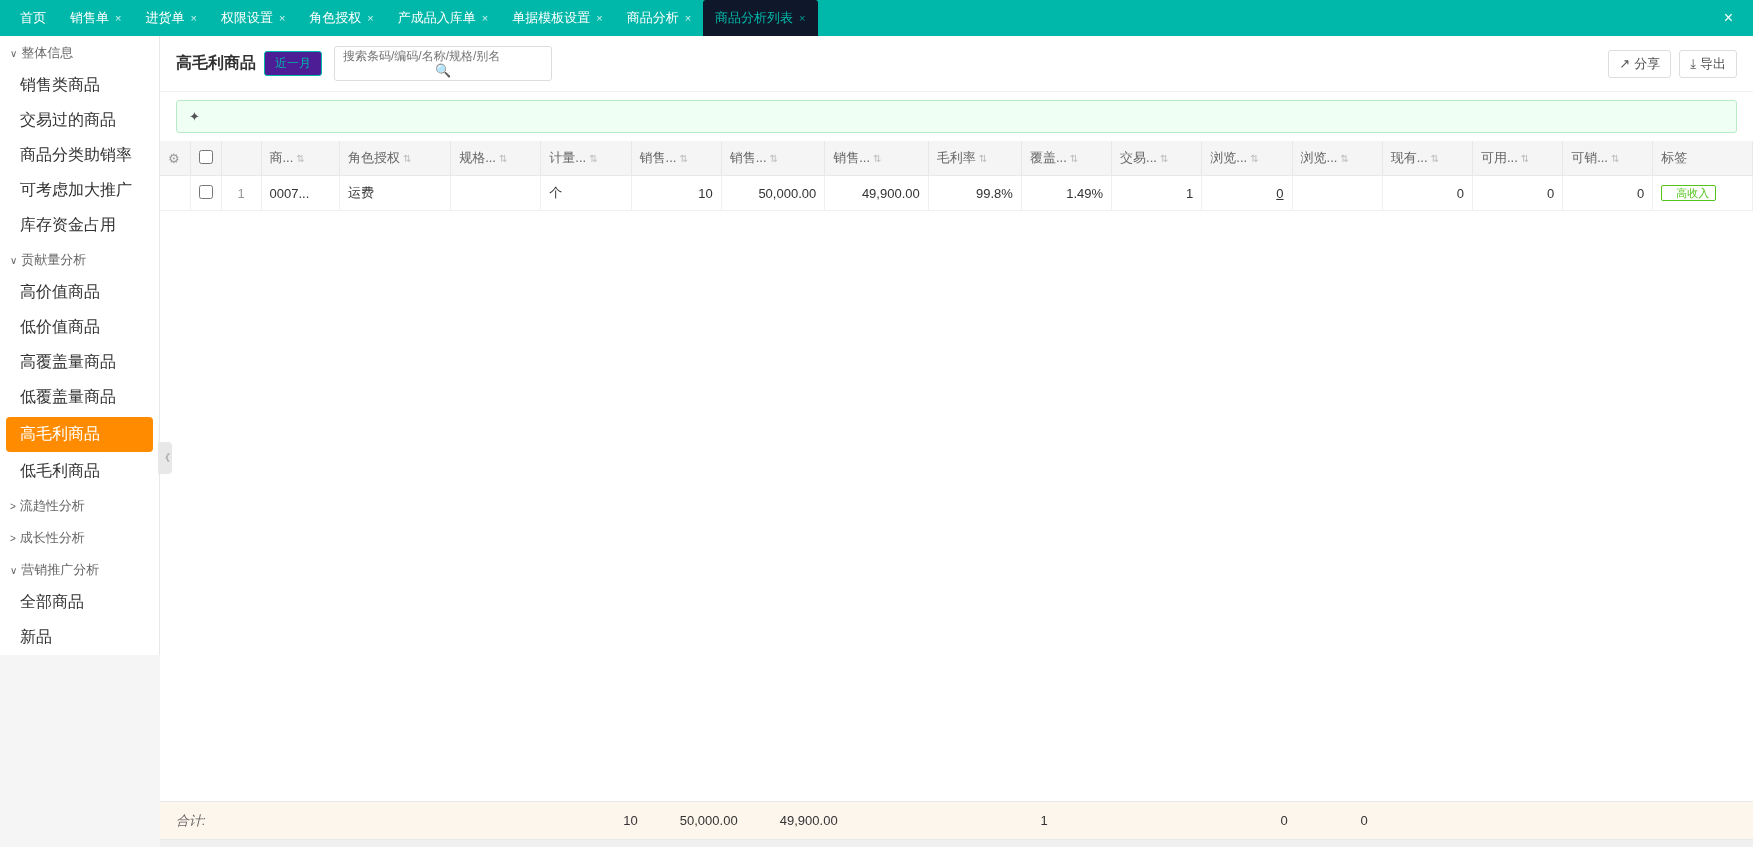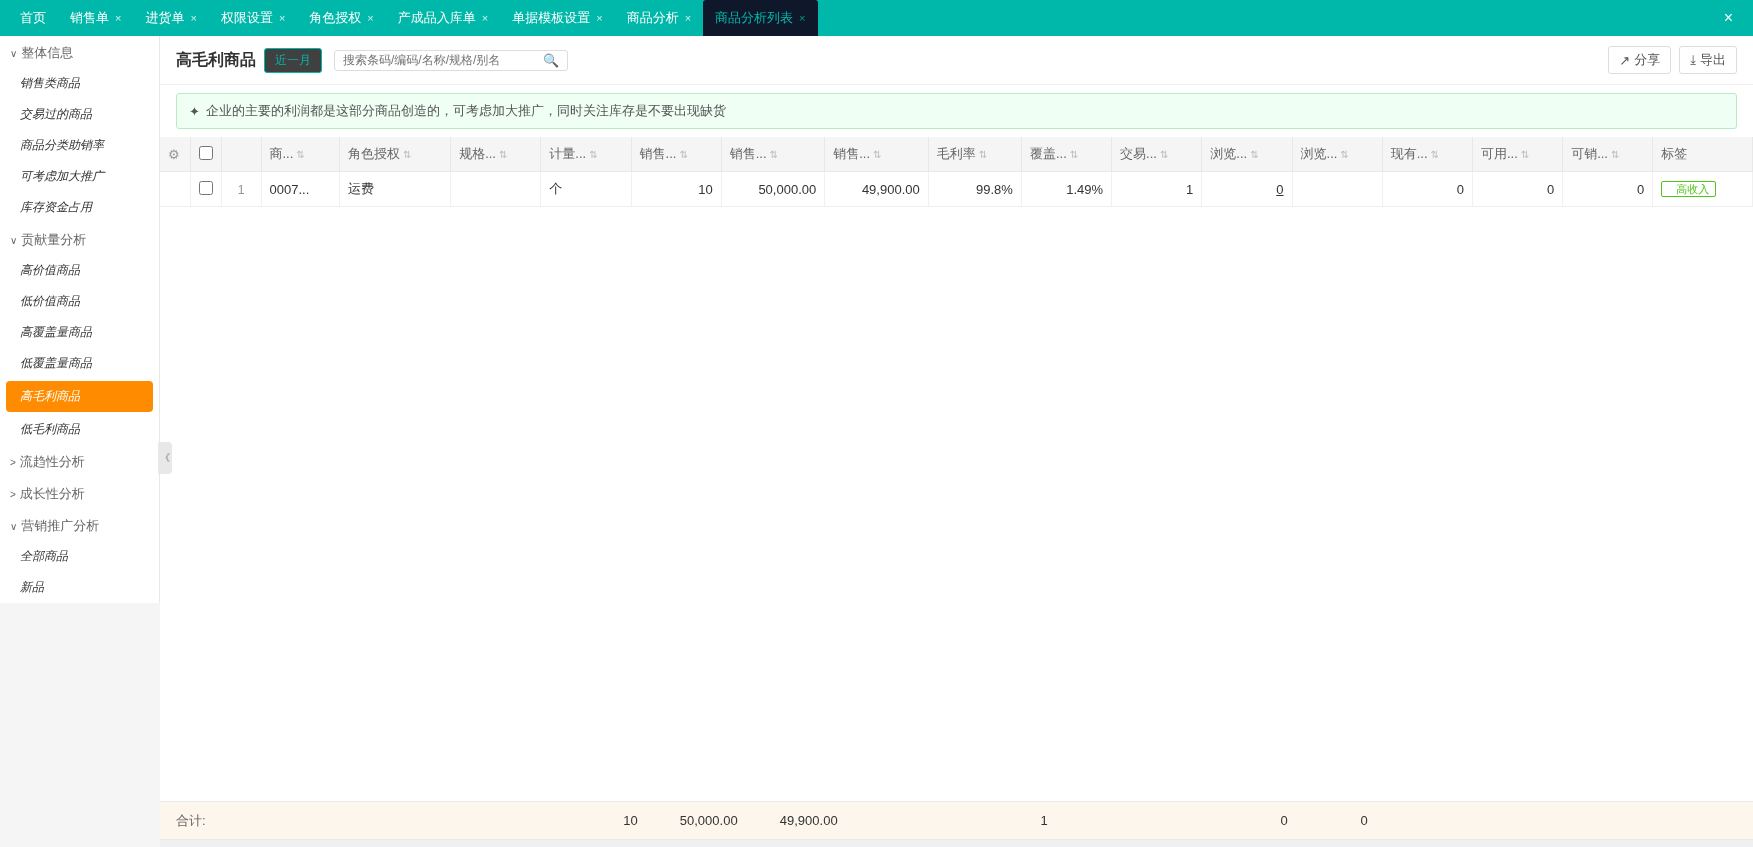--- a/index.html
+++ b/index.html
@@ -48,22 +48,21 @@
       padding: 8px 10px 6px 10px;
       color: #666;
       font-size: 12px;
       cursor: pointer;
     }
     .sidebar-section-header .arrow { margin-right: 4px; font-size: 10px; }
     .sidebar-item {
       padding: 7px 10px 7px 20px;
       color: #333;
       cursor: pointer;
-      font-size: 12px;
-      font-style: italic;
+      font-size: 16px;
     }
     .sidebar-item.active { background: #ff8c00; color: #fff; border-radius: 4px; margin: 2px 6px; padding: 7px 10px 7px 14px; }
     .collapse-btn {
       position: absolute;
       top: 50%;
       right: -12px;
       width: 14px;
       height: 32px;
       background: #e8e8e8;
       border-radius: 0 4px 4px 0;
@@ -100,29 +99,30 @@
       font-weight: bold;
       color: #333;
     }
     .period-btn {
       padding: 3px 10px;
       border: 1px solid #00b8a9;
       border-radius: 3px;
       color: #00b8a9;
       cursor: pointer;
       font-size: 12px;
-      background: #404040;
+      background: #4c1d95;
     }
     .search-box {
       display: flex;
       align-items: center;
       border: 1px solid #ddd;
       border-radius: 3px;
       padding: 2px 8px;
       margin-left: 4px;
+      flex-direction: column;
     }
     .search-box input {
       border: none;
       outline: none;
       font-size: 12px;
       width: 200px;
       color: #999;
     }
     .search-icon { color: #999; cursor: pointer; }
     .header-spacer { flex: 1; }
@@ -199,21 +199,21 @@
     .table-footer {
       display: flex;
       align-items: center;
       background: #fdf6ec;
       border-top: 1px solid #e8e8e8;
       padding: 8px 16px;
       font-size: 12px;
       color: #333;
       min-height: 38px;
     }
-    .footer-label { color: #666; margin-right: 20px; }
+    .footer-label { color: #666; margin-right: 20px; font-style: italic; }
     .footer-cell {
       padding: 0 8px;
       min-width: 80px;
       text-align: right;
     }
 
     
     .bottom-scrollbar {
       height: 8px;
       background: #f0f0f0;
@@ -305,21 +305,20 @@
         <span>分享</span>
       </button>
       <button class="action-btn">
         <span>⤓</span>
         <span>导出</span>
       </button>
     </div>
 
     <div class="info-banner">
       <span>✦</span>
-      <span>企业的主要的利润都是这部分商品创造的，可考虑加大推广，同时关注库存是不要出现缺货</span>
     </div>
 
     <div class="table-container">
       <table>
         <thead id="table-head">
         <tr>
               <th style="width: 30px;"><span class="gear-icon">⚙</span></th>
               <th style="width: 30px;"><input type="checkbox" style=""></th>
               <th style="width: 40px;"></th>
               <th>

